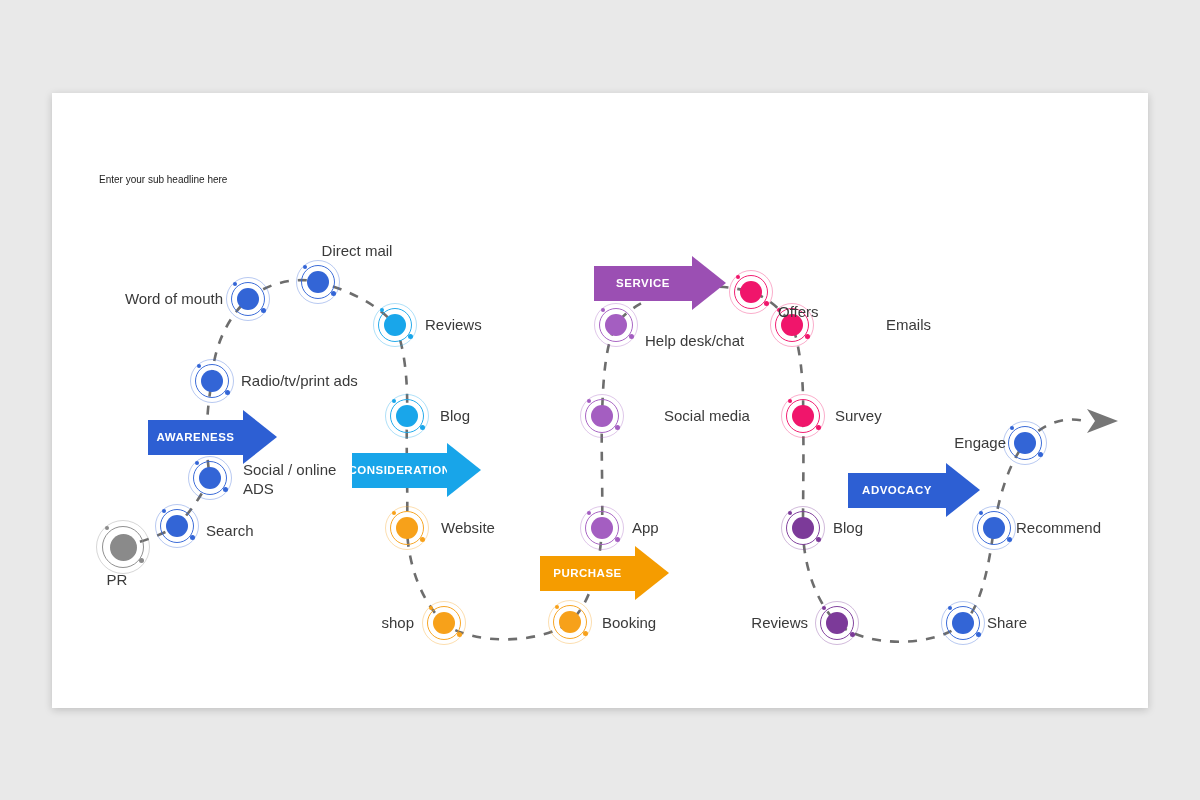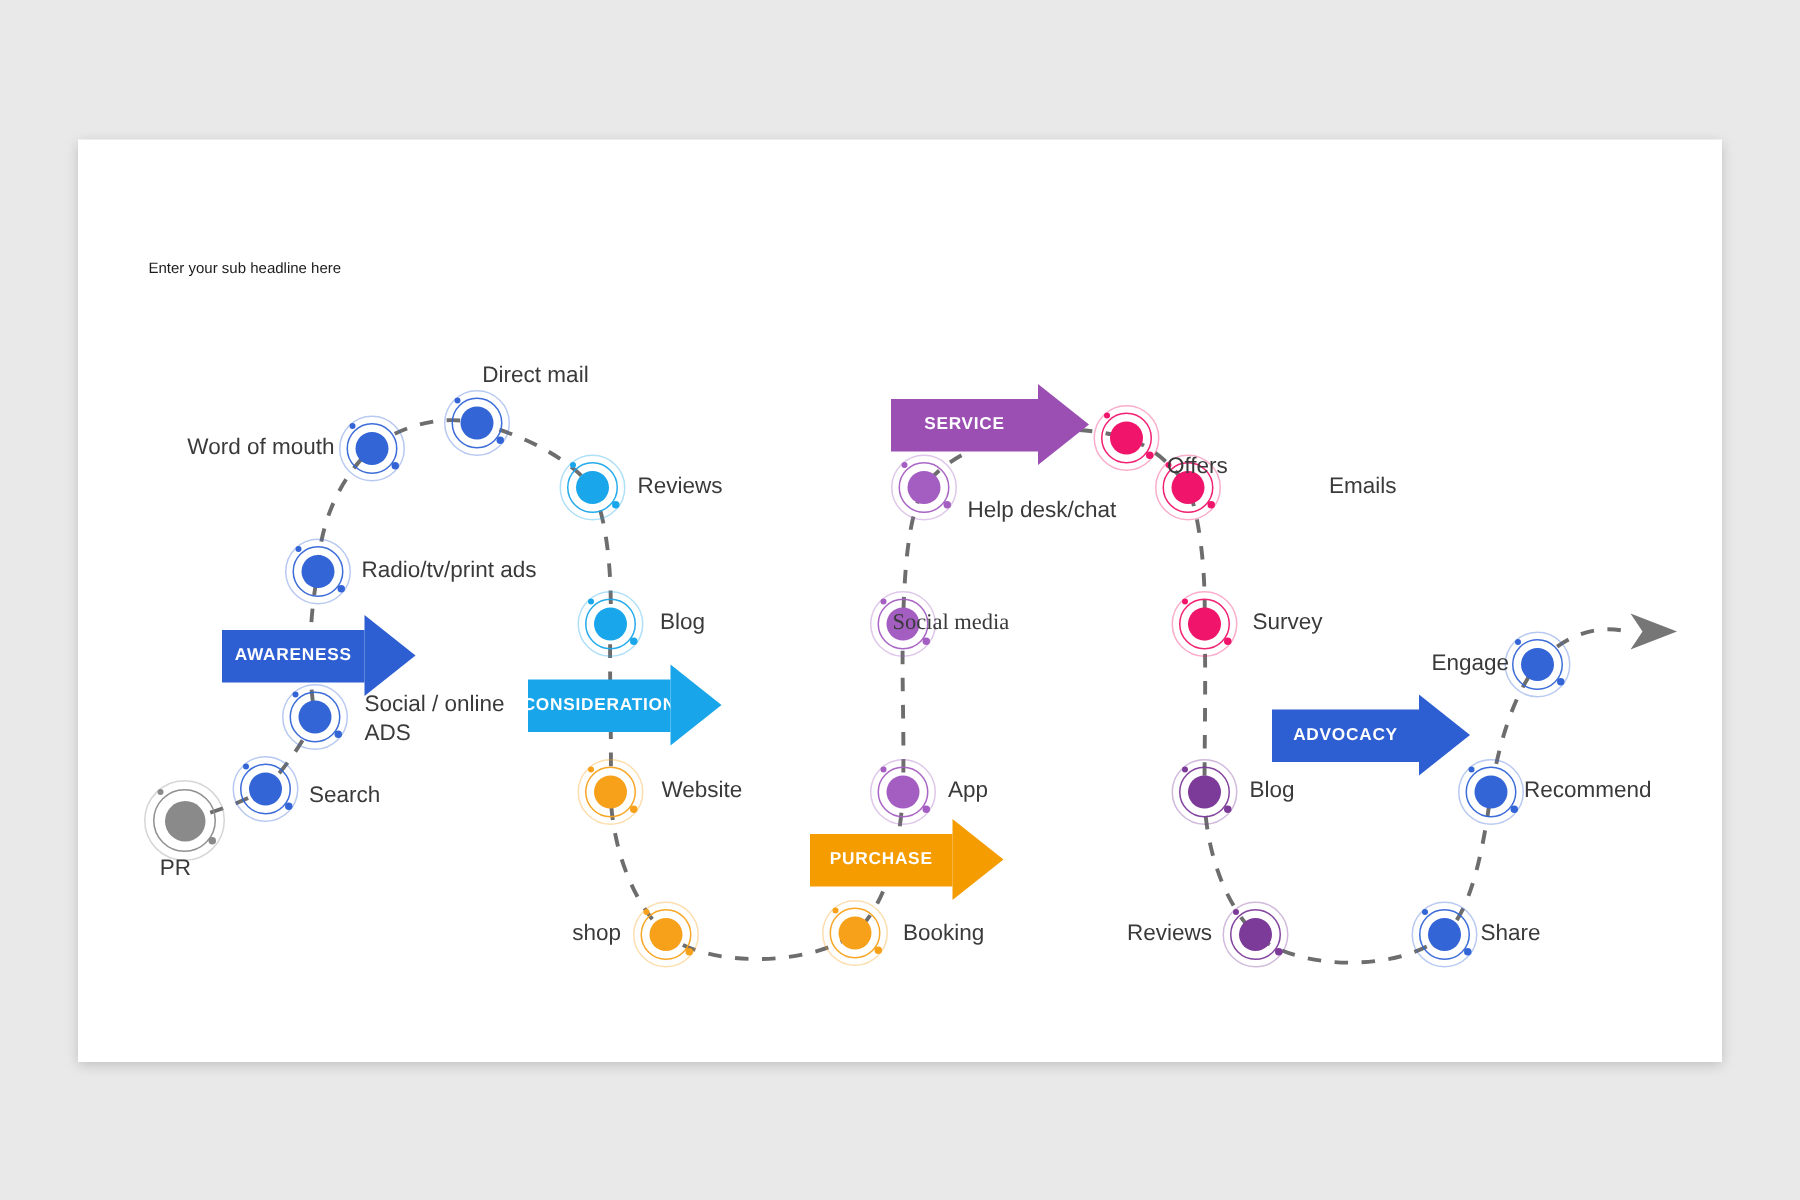--- a/index.html
+++ b/index.html
@@ -256,21 +256,21 @@
   </div>
   <div class="t-label align-left" style="left: 632px; top: 528px;">App</div>
 
   <div class="node" style="left: 602px; top: 416px; width: 44px; height: 44px; --c: #a45ec1;">
     <span class="ring-outer"></span>
     <span class="ring-mid"></span>
     <span class="ring-dot"></span>
     <span class="core"></span>
     <span class="offset-dot"></span>
   </div>
-  <div class="t-label align-left" style="left: 595px; top: 416px; font-family: Liberation Serif, serif;">Social media</div>
+  <div class="t-label align-left" style="left: 664px; top: 416px;">Social media</div>
 
   <div class="node" style="left: 616px; top: 325px; width: 44px; height: 44px; --c: #a45ec1;">
     <span class="ring-outer"></span>
     <span class="ring-mid"></span>
     <span class="ring-dot"></span>
     <span class="core"></span>
     <span class="offset-dot"></span>
   </div>
   <div class="t-label align-left" style="left: 645px; top: 341px;">Help desk/chat</div>
 

